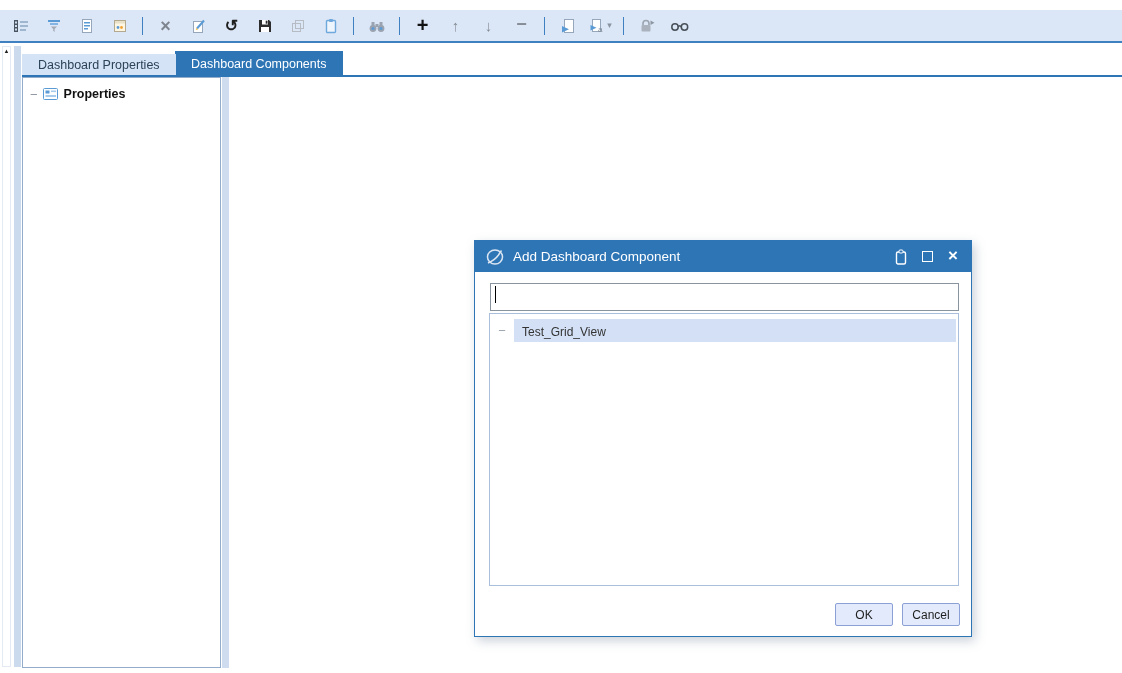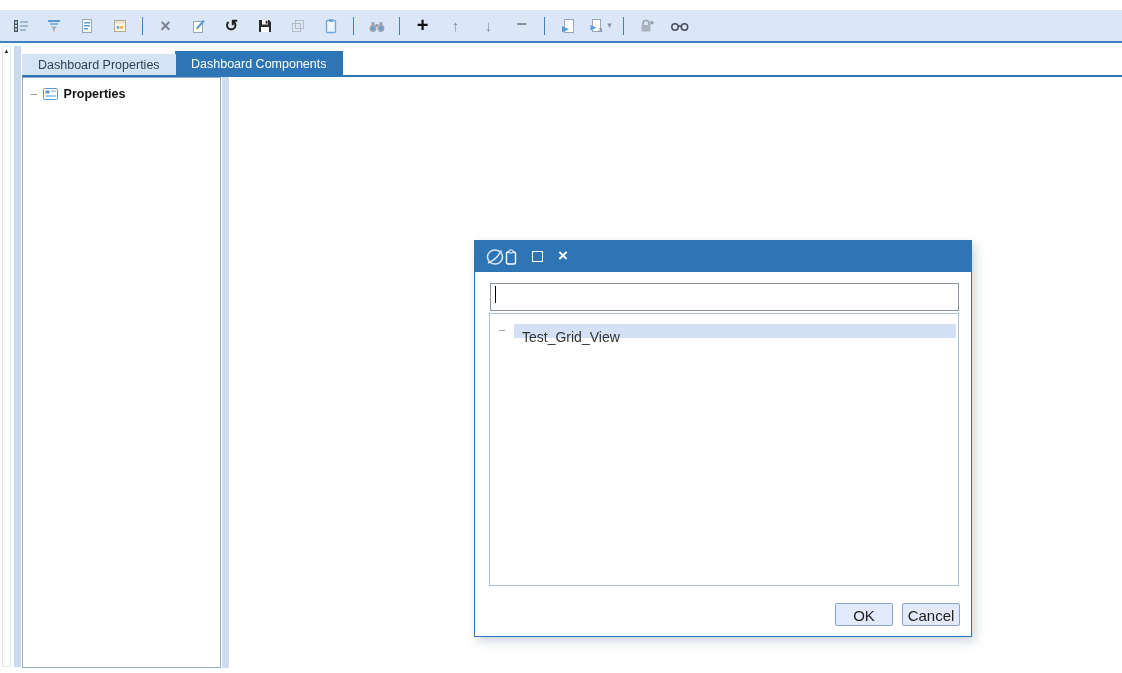--- a/index.html
+++ b/index.html
@@ -54,25 +54,25 @@
   .dlg-clip{cursor:pointer;display:flex;}
 
   .dialog-input{position:absolute;left:15px;right:12px;top:42px;height:22px;border:1px solid #8a949f;
                 font-size:13px;padding:2px 5px;box-sizing:content-box;font-family:inherit;outline:none;}
   .caret{position:absolute;left:20px;top:45px;width:1px;height:17px;background:#000;animation:blink 1s step-end infinite;}
   @keyframes blink{50%{opacity:0;}}
 
   .listbox{position:absolute;left:14px;right:12px;top:72px;height:271px;border:1px solid #a9bfdc;background:#fff;overflow:hidden;}
   .listrow{display:flex;align-items:center;height:27px;margin-top:3px;cursor:pointer;}
   .row-gutter{width:24px;text-align:center;color:#98a1ac;font-size:13px;flex:0 0 auto;}
-  .row-body{flex:1;background:#d3e0f5;height:14px;line-height:27px;padding-left:8px;font-size:14px;color:#333;margin-right:2px;}
+  .row-body{flex:1;background:#d3e0f5;height:23px;line-height:27px;padding-left:8px;font-size:12px;color:#333;margin-right:2px;}
 
   .dialog-buttons{position:absolute;right:11px;bottom:10px;display:flex;gap:9px;}
   .dlg-btn{width:58px;height:23px;background:#e3eafb;border:1px solid #8ba0d4;border-radius:2px;
-           font-size:15px;color:#1e1e1e;font-family:inherit;cursor:pointer;padding:3px;}
+           font-size:12px;color:#1e1e1e;font-family:inherit;cursor:pointer;padding:3px;}
 </style>
 </head>
 <body>
 
 <div class="stage">
 
 
   <div class="toolbar">
     <span class="tbtn">
       <svg width="16" height="16">
@@ -223,20 +223,21 @@
 
   <div class="splitter"></div>
   <div class="main-canvas"></div>
 
   <div class="dialog">
     <div class="dialog-header">
       <svg width="20" height="20">
           <ellipse cx="10" cy="10" rx="7.5" ry="7" fill="none" stroke="#dce6f2" stroke-width="1.5"></ellipse>
           <path d="M3 16 Q10 13 13.5 8 Q15 5.5 16.5 3.5" stroke="#dce6f2" stroke-width="1.5" fill="none"></path>
         </svg>
+      <span class="dialog-title">Add Dashboard Component</span>
       <span class="dlg-icons">
         <span class="dlg-clip">
           <svg width="12" height="16">
               <rect x="1.5" y="3" width="9" height="12" rx="1.5" fill="none" stroke="#fff" stroke-width="1.4"></rect>
               <rect x="4" y="1" width="4" height="3" rx="1" fill="#2e75b6" stroke="#fff"></rect>
             </svg>
         </span>
         <span class="dlg-max"></span>
         <span class="dlg-close">×</span>
       </span>

